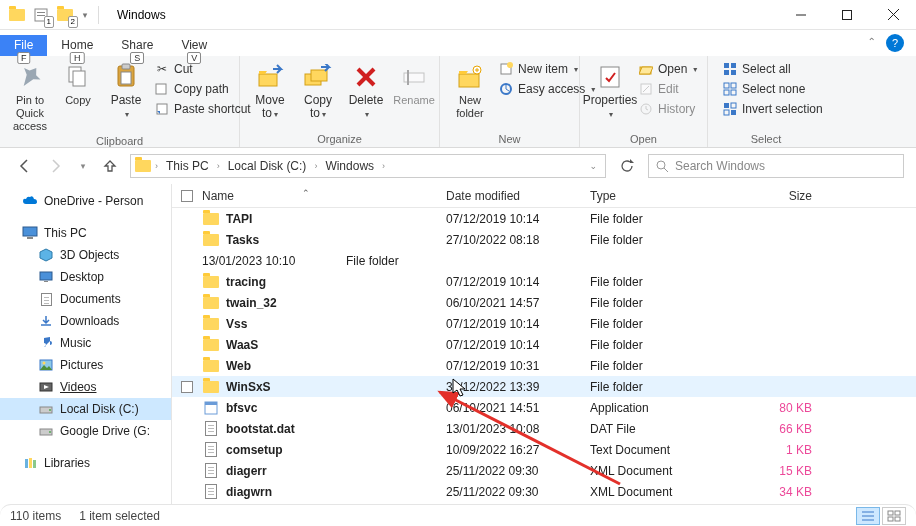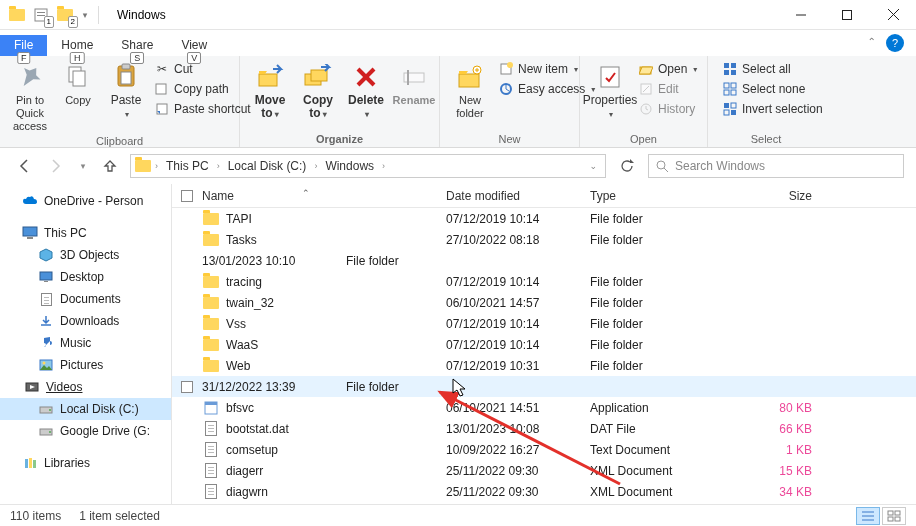--- a/index.html
+++ b/index.html
@@ -64,29 +64,29 @@
 .col-date { width: 144px; }
 .col-type { width: 118px; }
 .col-size { width: 130px; text-align: right; padding-right: 26px; }
 
 .rows { overflow: hidden; }
 .row { height: 21px; display: flex; align-items: center; font-size: 12px; color: #222; }
 .row.hover { background: #e5f3ff; }
 .row .col-check .ck { visibility: hidden; }
 .row.hover .col-check .ck { visibility: visible; }
 .row .ficon { width: 18px; height: 16px; display: flex; align-items: center; justify-content: center; margin-right: 6px; }
-.row .col-name { display: flex; align-items: center; }
+.row .col-name { display: flex; align-items: center; font-weight: bold; }
 .row .col-size { color: #ec4899; }
 
 
 .cursor { position: absolute; left: 280px; top: 194px; pointer-events: none; }
 .redarrow { position: absolute; left: 258px; top: 200px; pointer-events: none; }
 
 
-.status { height: 22px; border-top: 1px solid #e5e5e5; display: flex; align-items: center; padding: 0 10px; font-size: 11px; color: #444; gap: 18px; }
+.status { height: 22px; border-top: 1px solid #e5e5e5; display: flex; align-items: center; padding: 0 10px; font-size: 11px; color: #444; gap: 18px; border-radius: 11px; }
 .status .viewsw { margin-left: auto; display: flex; gap: 2px; }
 .viewsw div { width: 24px; height: 18px; border: 1px solid #ccc; display: flex; align-items: center; justify-content: center; }
 .viewsw div.active { background: #cde8ff; border-color: #7ab8e8; }
 
 
 .fold { width: 16px; height: 12px; background: #ffd75e; border-radius: 1px; position: relative; }
 .fold::before { content: ""; position: absolute; top: -3px; left: 0; width: 7px; height: 3px; background: #ffcb3a; border-radius: 1px 1px 0 0; }
 .doc { width: 12px; height: 15px; background: #fff; border: 1px solid #888; position: relative; }
 .doc::before { content: ""; position: absolute; top: 3px; left: 2px; right: 2px; height: 1px; background: #bbb; box-shadow: 0 3px 0 #bbb, 0 6px 0 #bbb; }
 
@@ -207,21 +207,21 @@
                 <path d="M5 12 L2 9 L5 9 Z" fill="#3b78c8"></path>
               </svg>
             </span>
             <span>Paste shortcut</span>
           </div>
       </div>
     </div>
     <div class="rgroup-label">Clipboard</div>
   </div>
 
-  <div class="rgroup" style="width:200px;font-weight:bold;">
+  <div class="rgroup" style="width:200px;">
     <div class="rgroup-body">
       <div class="vbtn">
         <div class="icn">
             <svg width="30" height="26">
               <rect x="4" y="10" width="18" height="12" fill="#ffd75e" stroke="#d4a017"></rect>
               <path d="M4 10 L10 10 L12 7 L4 7 Z" fill="#ffcb3a"></path>
               <path d="M18 5 L26 5 L22 1 M26 5 L22 9" stroke="#3b78c8" fill="none" stroke-width="2"></path>
             </svg>
           </div>
         <div class="vbtn-label"><span>Move to</span><span class="dropcaret">▾</span></div>
@@ -492,21 +492,21 @@
     <div class="navitem" style="padding-left:38px;">
         <span class="nicon">
           <svg width="14" height="12">
             <rect x="1" y="1" width="12" height="10" fill="#8ec9e8" stroke="#3b78c8"></rect>
             <circle cx="5" cy="4" r="1.5" fill="#ffd75e"></circle>
             <path d="M1 11 L5 6 L8 9 L10 7 L13 11 Z" fill="#4d8f3a"></path>
           </svg>
         </span>
         <span>Pictures</span>
       </div>
-    <div class="navitem" style="padding-left:24px;text-decoration:underline;">
+    <div class="navitem" style="padding-left:38px;text-decoration:underline;">
         <span class="nicon">
           <svg width="14" height="12">
             <rect x="1" y="2" width="12" height="8" fill="#666" stroke="#333"></rect>
             <path d="M5 4 L10 6 L5 8 Z" fill="#fff"></path>
           </svg>
         </span>
         <span>Videos</span>
       </div>
     <div class="navitem selected" style="padding-left:38px;">
         <span class="nicon">
@@ -652,20 +652,26 @@
             </span>
             <span>Web</span>
           </div>
           <div class="col-date">07/12/2019 10:31</div>
           <div class="col-type">File folder</div>
           <div class="col-size"></div>
         </div>
         <div class="row hover">
           <div class="col-check">
             <div class="ck"></div>
+          </div>
+          <div class="col-name">
+            <span class="ficon">
+              <div class="fold"></div>
+            </span>
+            <span>WinSxS</span>
           </div>
           <div class="col-date">31/12/2022 13:39</div>
           <div class="col-type">File folder</div>
           <div class="col-size"></div>
         </div>
         <div class="row">
           <div class="col-check">
             <div class="ck"></div>
           </div>
           <div class="col-name">

